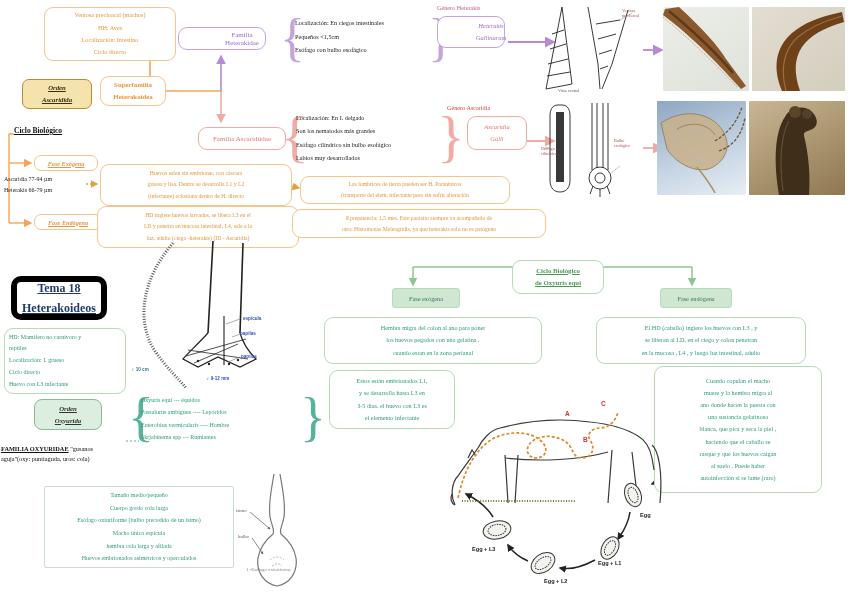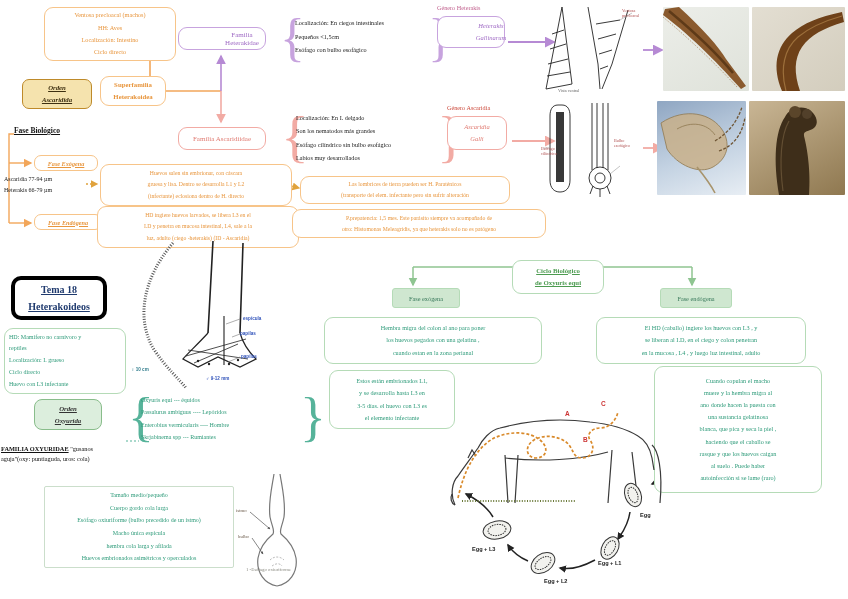--- a/index.html
+++ b/index.html
@@ -4,21 +4,21 @@
 <style>
   html,body{margin:0;padding:0;background:#ffffff;}
   #canvas{position:relative;width:848px;height:599px;background:#ffffff;overflow:hidden;
           font-family:"Liberation Serif", serif;}
   .abs{position:absolute;}
   .pre{white-space:pre-line;}
   .box{border:1.3px solid;border-radius:9px;padding:2px 4px;text-align:center;box-sizing:border-box;
        display:flex;align-items:center;justify-content:center;background:#fff;}
   .b-orange{border-color:#F7C489;color:#E8963E;}
   .b-purple{border-color:#C7A3DE;color:#A06CC5;padding-left:44px;}
-  .b-pink{border-color:#F2ABA4;color:#E07B72;}
+  .b-pink{border-color:#F2ABA4;color:#E07B72;margin-left:20px;}
   .b-green{border-color:#B5DBB7;color:#2E9B7A;}
   .t-teal{color:#2E9B7A;}
   .fillgreen{background:#CFE7D0;border:1px solid #B5DBB7;color:#39795B;border-radius:3px;
              display:flex;align-items:center;justify-content:center;}
   .brace{font-family:"Liberation Serif",serif;font-weight:400;pointer-events:none;line-height:1;}
   .u{text-decoration:underline;}
   .i{font-style:italic;}
   .b{font-weight:bold;}
   .lbl-blue{color:#3355BB;font-weight:bold;font-size:4.6px;font-family:"Liberation Sans",sans-serif;}
   .lbl-red{color:#B05050;font-size:4.2px;line-height:1.3;}
@@ -117,21 +117,21 @@
   <div class="abs pre" style="left:296px;top:111px;width:152px;font-size:6.2px;line-height:2.15;color:#222;">Localización: En I. delgado
 Son los nematodos más grandes
 Esófago cilíndrico sin bulbo esofágico
 Labios muy desarrollados</div>
   <div class="abs brace" style="left:437px;top:108px;font-size:58px;color:#F2ABA4;">}</div>
 
   <div class="abs" style="left:447px;top:104px;width:78px;font-size:6.2px;color:#CC4B3D;">Género Ascaridia</div>
   <div class="abs box b-pink pre i" style="left:447px;top:116px;width:60px;height:34px;font-size:6.5px;line-height:1.8;">Ascaridia
 Galli</div>
 
-  <div class="abs b u" style="left:14px;top:126px;width:90px;font-size:7.5px;color:#111;">Fase Biológico</div>
+  <div class="abs b u" style="left:14px;top:126px;width:90px;font-size:7.5px;color:#111;">Ciclo Biológico</div>
 
   <div class="abs box b-orange i b u" style="left:34px;top:155px;width:64px;height:16px;font-size:6.2px;border-radius:7px;">Fase Exógena</div>
 
   <div class="abs pre" style="left:4px;top:174px;width:96px;font-size:6px;line-height:1.9;color:#222;">Ascaridia 77-94 µm
 Heterakis  66-79 µm</div>
 
   <div class="abs box b-orange i b u" style="left:34px;top:214px;width:68px;height:16px;font-size:6.2px;border-radius:7px;">Fase Endógena</div>
 
   <div class="abs box b-orange pre" style="left:100px;top:164px;width:192px;height:42px;font-size:5.7px;line-height:1.95;">Huevos salen sin embrionar, con cáscara
 gruesa y lisa. Dentro se desarrolla L1 y L2
@@ -140,21 +140,21 @@
   <div class="abs box b-orange pre" style="left:97px;top:206px;width:202px;height:42px;font-size:5.7px;line-height:1.95;">HD ingiere huevos larvados, se libera L3 en el
 I.D y penetra en mucosa intestinal, L4, sale a la
 luz, adulto (ciego -heterakis) (ID - Ascaridia)</div>
 
   <div class="abs box b-orange pre" style="left:300px;top:176px;width:210px;height:28px;font-size:5.7px;line-height:1.85;">Las lombrices de tierra pueden ser H. Paraténicos
 (transporte del elem. infectante pero sin sufrir alteración</div>
 
   <div class="abs box b-orange pre" style="left:292px;top:209px;width:254px;height:29px;font-size:5.7px;line-height:1.85;">P.prepatencia: 1,5 mes. Este parásito siempre va acompañado de
 otro: Histomonas Meleagridis, ya que heterakis solo no es patógeno</div>
 
-  <div class="abs box pre b u" style="left:11px;top:276px;width:96px;height:44px;font-size:10px;line-height:1.7;border:4px solid #000000;border-radius:10px;color:#1F3A6E;">Tema 18
+  <div class="abs box pre b u" style="left:11px;top:276px;width:96px;height:44px;font-size:12px;line-height:1.7;border:6px solid #000000;border-radius:10px;color:#1F3A6E;">Tema 18
 Heterakoideos</div>
 
   <div class="abs box b-green pre" style="left:4px;top:328px;width:122px;height:66px;font-size:6px;line-height:1.95;text-align:left;justify-content:flex-start;">HD: Mamífero no carnívoro y
 reptiles
 Localización: I. grueso
 Ciclo directo
 Huevo con L3 infectante</div>
 
   <div class="abs box pre b i u" style="left:34px;top:399px;width:68px;height:31px;font-size:6.8px;line-height:1.7;background:#DCEEDD;border:1.5px solid #89BD8B;border-radius:8px;color:#333;">Orden
 Oxyurida</div>

